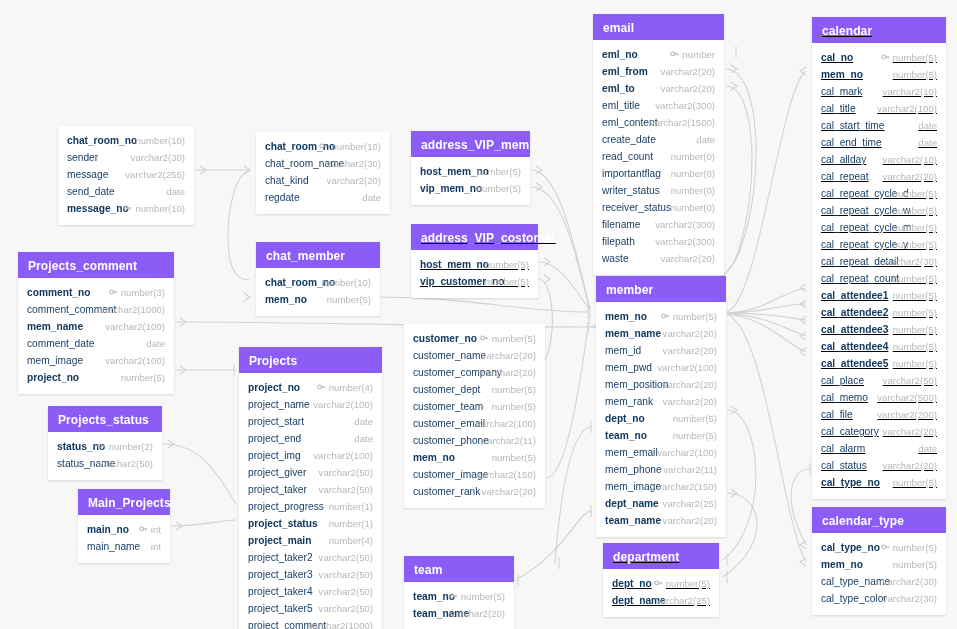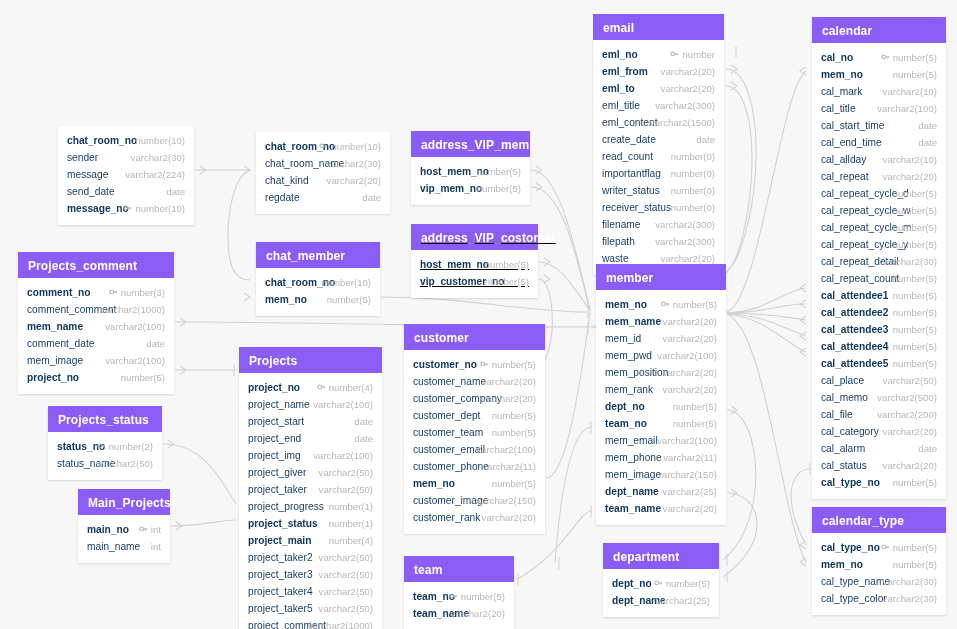--- a/index.html
+++ b/index.html
@@ -176,21 +176,21 @@
           </div>
           <div class="attr">
             <span class="attr-name">sender</span>
             <span class="attr-right">
               <span class="attr-type">varchar2(30)</span>
             </span>
           </div>
           <div class="attr">
             <span class="attr-name">message</span>
             <span class="attr-right">
-              <span class="attr-type">varchar2(224)</span>
+              <span class="attr-type">varchar2(255)</span>
             </span>
           </div>
           <div class="attr">
             <span class="attr-name">send_date</span>
             <span class="attr-right">
               <span class="attr-type">date</span>
             </span>
           </div>
           <div class="attr key">
             <span class="attr-name">message_no</span>
@@ -485,21 +485,20 @@
           </div>
           <div class="attr key">
             <span class="attr-name">vip_customer_no</span>
             <span class="attr-right">
               <span class="attr-type">number(5)</span>
             </span>
           </div>
         </div>
       </div>
       <div class="entity" style="left: 404px; top: 324px; width: 141px;">
-        <div class="entity-header">customer</div>
         <div class="entity-body">
           <div class="attr key">
             <span class="attr-name">customer_no</span>
             <span class="attr-right">
               <span class="pk-icon">
                 <svg viewBox="0 0 12 12" width="9" height="9" aria-hidden="true">
                   <circle cx="3.6" cy="5.2" r="2.5" fill="none" stroke="#b5b5b5" stroke-width="1.5"></circle>
                   <path d="M5.9 5.2 H11" stroke="#b5b5b5" stroke-width="1.5"></path>
                   <path d="M9.2 5.2 V7.4" stroke="#b5b5b5" stroke-width="1.5"></path>
                 </svg>
@@ -670,21 +669,21 @@
             </span>
           </div>
           <div class="attr">
             <span class="attr-name">waste</span>
             <span class="attr-right">
               <span class="attr-type">varchar2(20)</span>
             </span>
           </div>
         </div>
       </div>
-      <div class="entity" style="left: 596px; top: 264px; width: 130px;">
+      <div class="entity" style="left: 596px; top: 276px; width: 130px;">
         <div class="entity-header">member</div>
         <div class="entity-body">
           <div class="attr key">
             <span class="attr-name">mem_no</span>
             <span class="attr-right">
               <span class="pk-icon">
                 <svg viewBox="0 0 12 12" width="9" height="9" aria-hidden="true">
                   <circle cx="3.6" cy="5.2" r="2.5" fill="none" stroke="#b5b5b5" stroke-width="1.5"></circle>
                   <path d="M5.9 5.2 H11" stroke="#b5b5b5" stroke-width="1.5"></path>
                   <path d="M9.2 5.2 V7.4" stroke="#b5b5b5" stroke-width="1.5"></path>
@@ -760,21 +759,21 @@
             </span>
           </div>
           <div class="attr key">
             <span class="attr-name">team_name</span>
             <span class="attr-right">
               <span class="attr-type">varchar2(20)</span>
             </span>
           </div>
         </div>
       </div>
-      <div class="entity" style="left: 603px; top: 543px; width: 116px;">
+      <div class="entity" style="left: 603px; top: 543px; width: 116px; text-decoration: underline;">
         <div class="entity-header">department</div>
         <div class="entity-body">
           <div class="attr key">
             <span class="attr-name">dept_no</span>
             <span class="attr-right">
               <span class="pk-icon">
                 <svg viewBox="0 0 12 12" width="9" height="9" aria-hidden="true">
                   <circle cx="3.6" cy="5.2" r="2.5" fill="none" stroke="#b5b5b5" stroke-width="1.5"></circle>
                   <path d="M5.9 5.2 H11" stroke="#b5b5b5" stroke-width="1.5"></path>
                   <path d="M9.2 5.2 V7.4" stroke="#b5b5b5" stroke-width="1.5"></path>
@@ -784,21 +783,21 @@
             </span>
           </div>
           <div class="attr key">
             <span class="attr-name">dept_name</span>
             <span class="attr-right">
               <span class="attr-type">varchar2(25)</span>
             </span>
           </div>
         </div>
       </div>
-      <div class="entity" style="left: 812px; top: 17px; width: 134px;">
+      <div class="entity" style="left: 812px; top: 17px; width: 134px; text-decoration: underline;">
         <div class="entity-header">calendar</div>
         <div class="entity-body">
           <div class="attr key">
             <span class="attr-name">cal_no</span>
             <span class="attr-right">
               <span class="pk-icon">
                 <svg viewBox="0 0 12 12" width="9" height="9" aria-hidden="true">
                   <circle cx="3.6" cy="5.2" r="2.5" fill="none" stroke="#b5b5b5" stroke-width="1.5"></circle>
                   <path d="M5.9 5.2 H11" stroke="#b5b5b5" stroke-width="1.5"></path>
                   <path d="M9.2 5.2 V7.4" stroke="#b5b5b5" stroke-width="1.5"></path>

